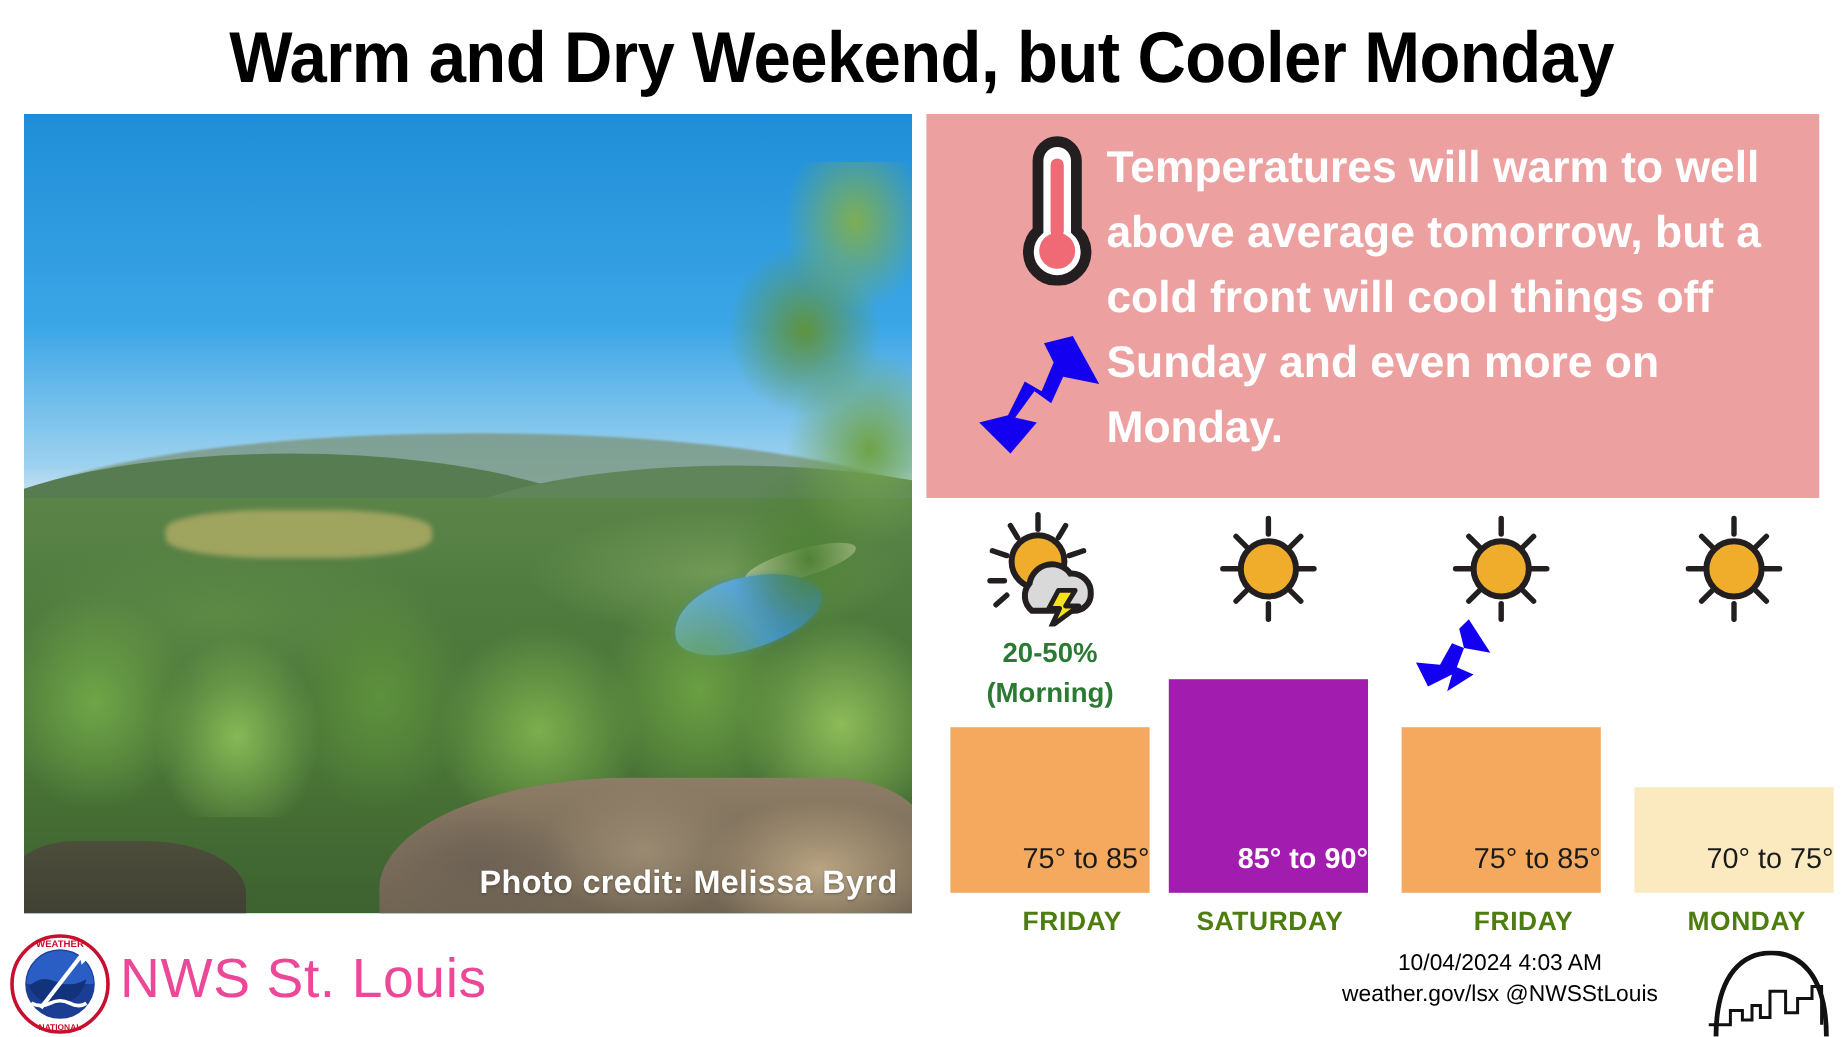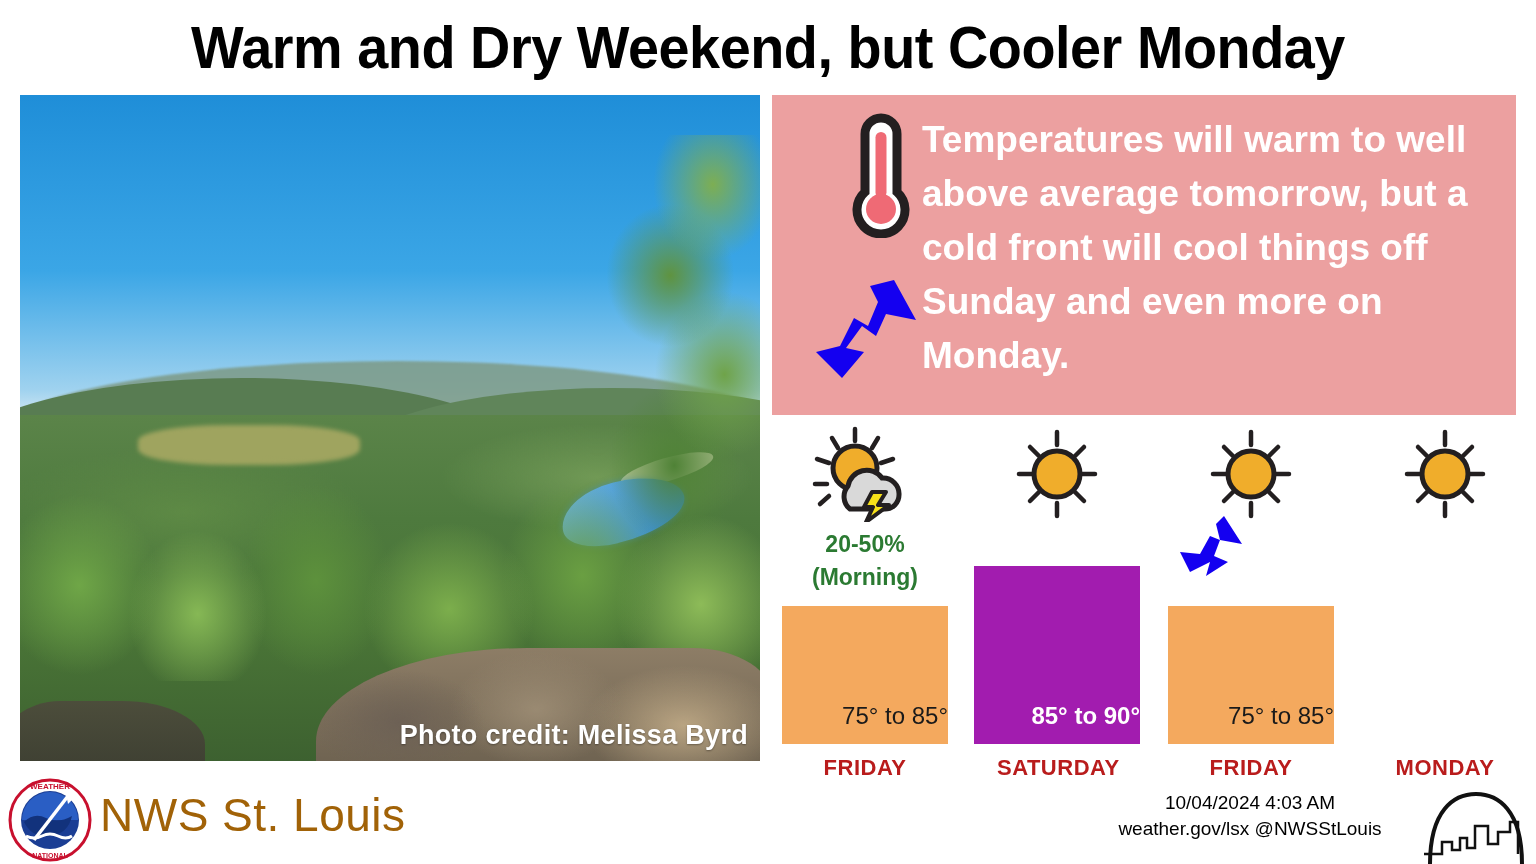--- a/index.html
+++ b/index.html
@@ -210,21 +210,21 @@
     top: 420px;
     width: 744px;
     height: 360px;
   }
   .day-col {
     position: absolute;
     top: 0;
     width: 186px;
     height: 360px;
   }
-  .day-col:nth-of-type(1) { left: 0px; }
+  .day-col:nth-of-type(1) { left: 10px; }
   .day-col:nth-of-type(2) { left: 192px; }
   .day-col:nth-of-type(3) { left: 386px; }
   .day-col:nth-of-type(4) { left: 580px; }
 
   .wx-icon {
     position: absolute;
     left: 50%;
     top: 6px;
     transform: translateX(-50%);
     width: 110px;
@@ -258,25 +258,25 @@
     font-size: 24px;
     font-weight: normal;
     white-space: nowrap;
   }
   .day-name {
     position: absolute;
     left: 50%;
     transform: translateX(-50%);
     bottom: -2px;
     width: 120px;
-    text-align: center;
+    text-align: right;
     font-size: 22px;
     font-weight: bold;
     letter-spacing: .5px;
-    color: #b91c1c;
+    color: #4d7c0f;
     line-height: 29px;
     margin-top: 23px;
   }
   #front-arrow-sunday {
     position: absolute;
     left: 404px;
     top: 94px;
     width: 72px;
     height: 82px;
   }
@@ -287,21 +287,21 @@
     left: 8px;
     top: 778px;
     width: 84px;
     height: 84px;
   }
   #nws-office {
     position: absolute;
     left: 100px;
     top: 788px;
     font-size: 46px;
-    color: #a16207;
+    color: #ec4899;
     letter-spacing: .5px;
     white-space: nowrap;
   }
   #footer-meta {
     position: absolute;
     right: 126px;
     top: 790px;
     width: 320px;
     text-align: center;
     color: #000;
@@ -438,20 +438,23 @@
         <line x1="73" y1="66" x2="82" y2="75"></line>
         <line x1="28" y1="75" x2="37" y2="66"></line>
         <line x1="73" y1="30" x2="82" y2="21"></line>
       </g>
       <circle cx="55" cy="48" r="23" fill="#f0ad2b" stroke="#231f20" stroke-width="5"></circle>
     </svg>
     <div class="pop-text">
       <div></div>
       <div></div>
     </div>
+    <div class="temp-bar" style="height:88px;background:#fbeabf;">
+      <div class="temp-label" style="color:#1a1a1a;">70° to 75°</div>
+    </div>
     <div class="day-name">MONDAY</div>
   </div>
 
   <svg id="front-arrow-sunday" viewBox="0 0 72 82">
     <path d="M48 2 L66 30 L44 26 L38 42 L52 48 L30 62 L34 48 L14 58 L4 38 L24 40 L34 22 L44 26 L40 10 Z" fill="#1400f0"></path>
   </svg>
 </div>
 
 <svg id="nws-logo" viewBox="0 0 84 84">
   <circle cx="42" cy="42" r="40" fill="#ffffff"></circle>

